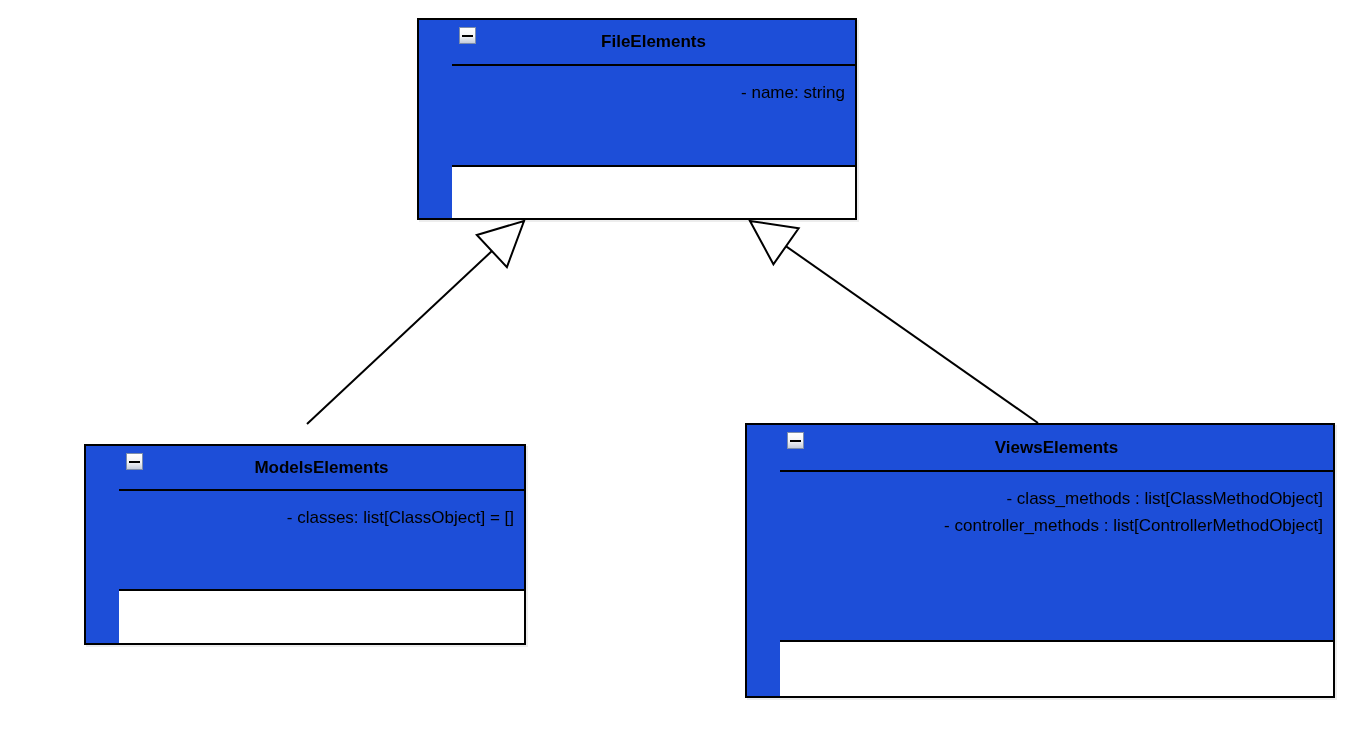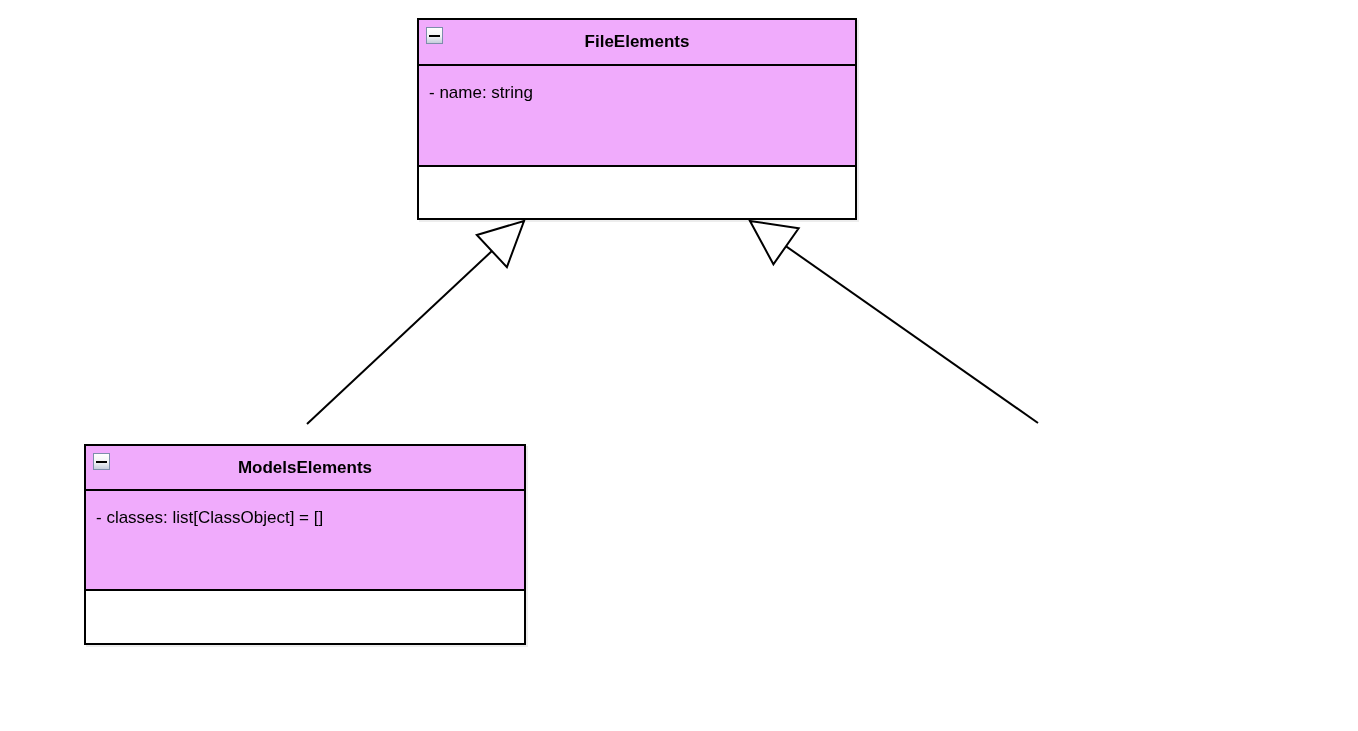--- a/index.html
+++ b/index.html
@@ -18,25 +18,26 @@
   .connectors {
     position: absolute;
     left: 0;
     top: 0;
     width: 1358px;
     height: 731px;
   }
   .uml-class {
     position: absolute;
     box-sizing: border-box;
-    background: #f0abfc;
+    background: #1d4ed8;
     border: 2px solid #000000;
     box-shadow: 2px 2px 0 rgba(0,0,0,0.07);
     color: #000000;
     font-size: 17px;
+    padding-left: 33px;
   }
   .uml-header {
     position: relative;
     border-bottom: 2px solid #000000;
     display: flex;
     align-items: center;
     justify-content: center;
   }
   .uml-title {
     font-weight: bold;
@@ -60,20 +61,21 @@
   .collapse-btn .minus {
     display: block;
     width: 11px;
     height: 2px;
     background: #000000;
   }
   .uml-attrs {
     border-bottom: 2px solid #000000;
     padding: 13px 10px 0 10px;
     box-sizing: content-box;
+    text-align: right;
   }
   .attr-line {
     line-height: 27px;
     white-space: nowrap;
   }
   .uml-methods {
     background: #ffffff;
   }
 </style>
 </head>
@@ -110,14 +112,27 @@
         <span class="minus"></span>
       </span>
       <span class="uml-title">ModelsElements</span>
     </div>
     <div class="uml-attrs" style="height:85px">
       <div class="attr-line">- classes: list[ClassObject] = []</div>
     </div>
     <div class="uml-methods" style="height:52px"></div>
   </div>
 
+  <div class="uml-class" style="left:745px; top:423px; width:590px;">
+    <div class="uml-header" style="height:45px">
+      <span class="collapse-btn">
+        <span class="minus"></span>
+      </span>
+      <span class="uml-title">ViewsElements</span>
+    </div>
+    <div class="uml-attrs" style="height:155px">
+      <div class="attr-line">- class_methods : list[ClassMethodObject]</div>
+      <div class="attr-line">- controller_methods : list[ControllerMethodObject]</div>
+    </div>
+    <div class="uml-methods" style="height:54px"></div>
+  </div>
 
 </div>
 
 </body></html>

